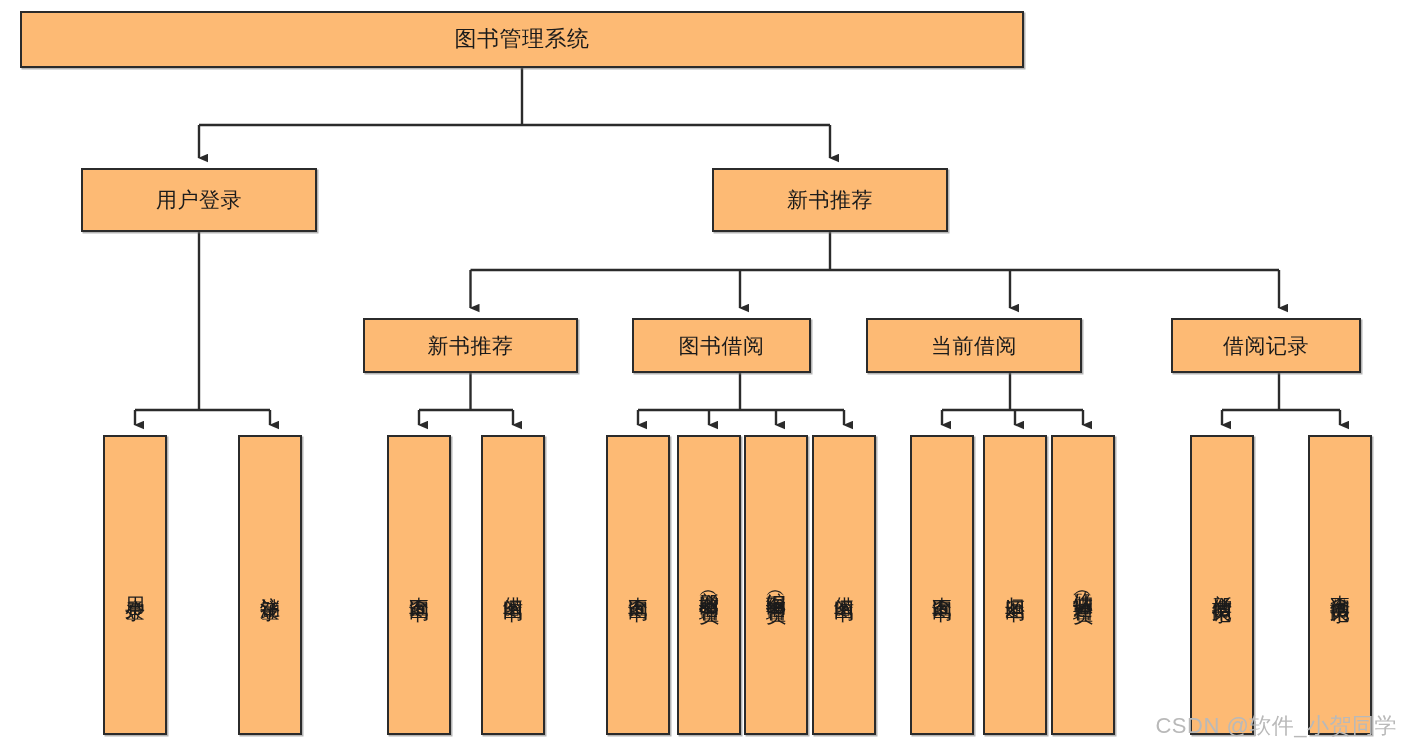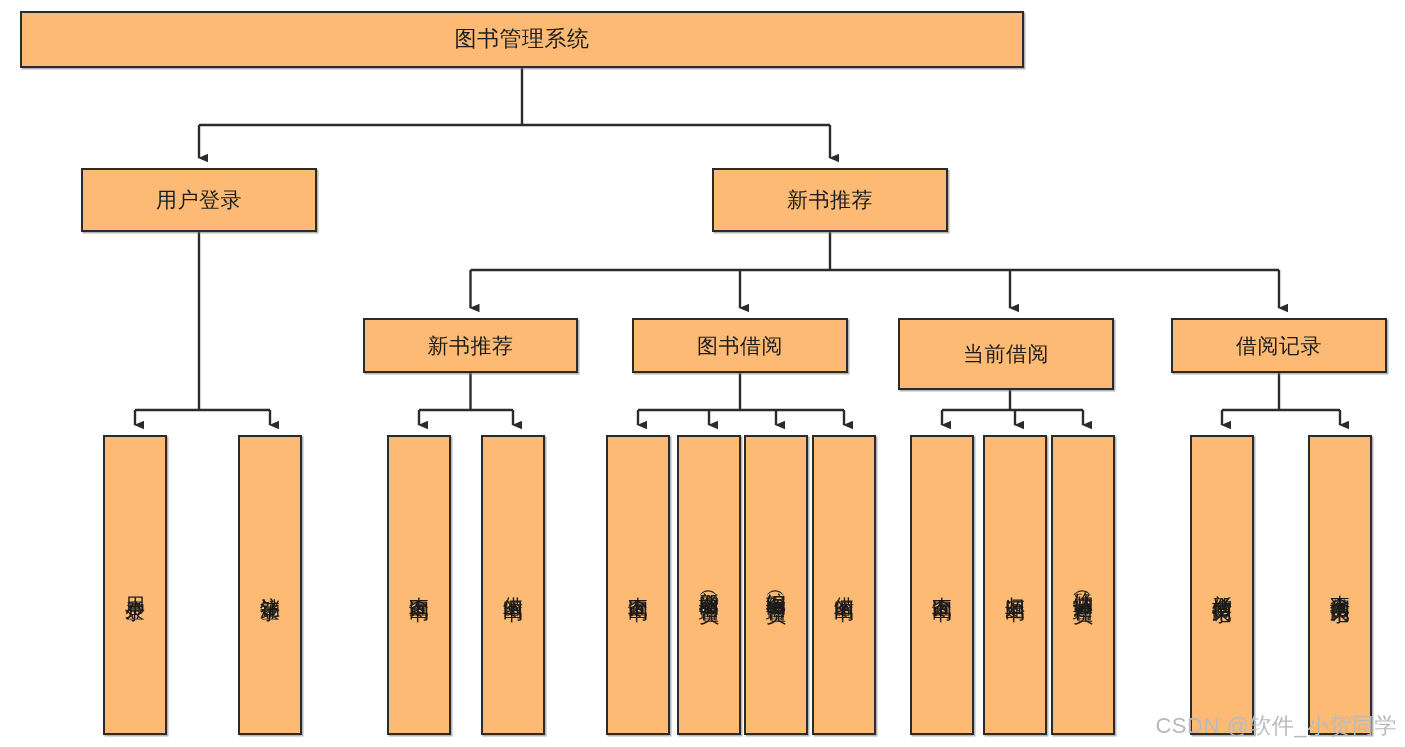--- a/index.html
+++ b/index.html
@@ -122,27 +122,27 @@
       </div>
       <div class="node-box" style="left: 81px; top: 168px; width: 236px; height: 64px;">
         <span class="node-label">用户登录</span>
       </div>
       <div class="node-box" style="left: 712px; top: 168px; width: 236px; height: 64px;">
         <span class="node-label">新书推荐</span>
       </div>
       <div class="node-box" style="left: 363px; top: 318px; width: 215px; height: 55px;">
         <span class="node-label">新书推荐</span>
       </div>
-      <div class="node-box" style="left: 632px; top: 318px; width: 216px; height: 55px;">
+      <div class="node-box" style="left: 632px; top: 318px; width: 179px; height: 55px;">
         <span class="node-label">图书借阅</span>
       </div>
-      <div class="node-box" style="left: 898px; top: 318px; width: 216px; height: 72px;">
+      <div class="node-box" style="left: 866px; top: 318px; width: 216px; height: 55px;">
         <span class="node-label">当前借阅</span>
       </div>
-      <div class="node-box" style="left: 1171px; top: 318px; width: 216px; height: 55px;">
+      <div class="node-box" style="left: 1171px; top: 318px; width: 190px; height: 55px;">
         <span class="node-label">借阅记录</span>
       </div>
       <div class="node-box vertical" style="left: 103px; top: 435px; width: 64px; height: 300px;">
         <span class="node-label">用户登录</span>
       </div>
       <div class="node-box vertical" style="left: 238px; top: 435px; width: 64px; height: 300px;">
         <span class="node-label">注销登录</span>
       </div>
       <div class="node-box vertical" style="left: 387px; top: 435px; width: 64px; height: 300px;">
         <span class="node-label">查询图书</span>

